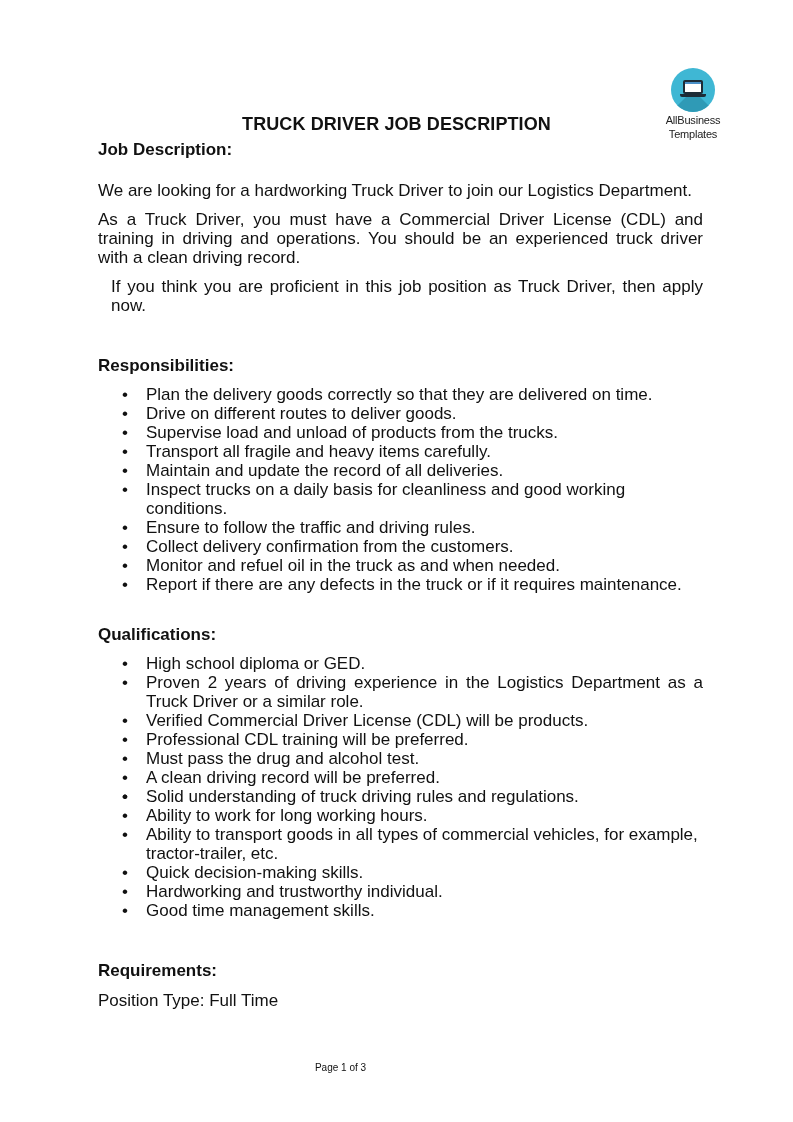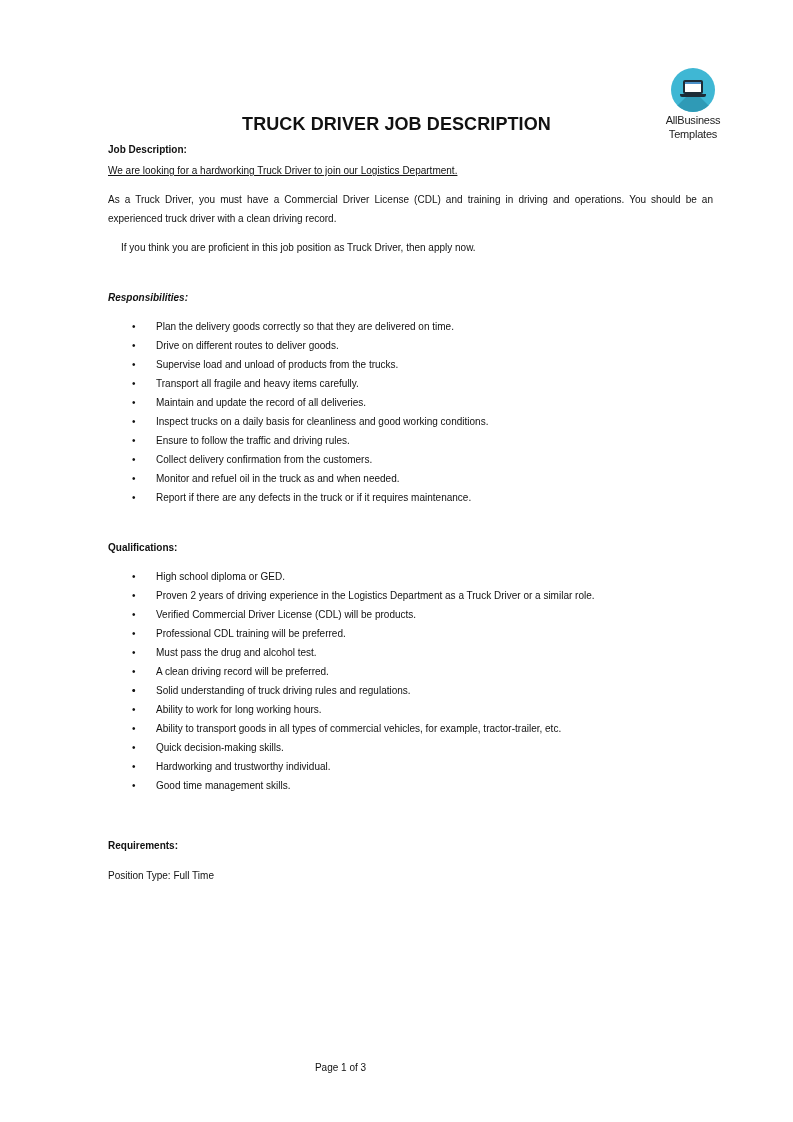--- a/index.html
+++ b/index.html
@@ -14,21 +14,21 @@
   .logo-circle { width: 44px; height: 44px; margin: 0 auto; border-radius: 50%; background: #3fb7d4; position: relative; overflow: hidden; }
   .logo-circle .shadow { position: absolute; left: 22px; top: 22px; width: 40px; height: 40px; background: #2f9ab6; transform: rotate(45deg); transform-origin: 0 0; }
   .laptop-screen { position: absolute; left: 12px; top: 12px; width: 20px; height: 14px; background: #1d2b36; border-radius: 2px; }
   .laptop-screen .inner { position: absolute; left: 2px; top: 2px; width: 16px; height: 10px; background: #ffffff; }
   .laptop-screen .inner .bar { position: absolute; left: 0; top: 0; width: 16px; height: 2px; background: #4a90c8; }
   .laptop-base { position: absolute; left: 9px; top: 26px; width: 26px; height: 3px; background: #1d2b36; border-radius: 0 0 2px 2px; }
   .logo-text { font-size: 11px; line-height: 12px; color: #222; margin-top: 2px; letter-spacing: -0.2px; }
 
   .title { position: absolute; left: 0; width: 793px; top: 114px; text-align: center; font-size: 18px; font-weight: bold; color: #111; letter-spacing: 0.1px; }
 
-  .content { position: absolute; left: 108px; top: 140px; width: 605px; font-size: 10px; line-height: 19px; }
+  .content { position: absolute; left: 98px; top: 140px; width: 605px; font-size: 17px; line-height: 19px; }
   .heading { font-weight: bold; margin: 0; }
   .para { margin: 0; text-align: justify; }
   .ul { list-style: none; margin: 0; padding: 0; }
   .ul li { position: relative; padding-left: 48px; margin: 0; }
   .ul li .bullet { position: absolute; left: 24px; top: 0; }
 
   .footer { position: absolute; left: 0; width: 681px; top: 1062px; text-align: center; font-size: 10px; color: #111; }
 </style>
 </head>
 <body>
@@ -48,25 +48,25 @@
     <div class="logo-text">AllBusiness</div>
     <div class="logo-text">Templates</div>
   </div>
 
   <div class="title">TRUCK DRIVER JOB DESCRIPTION</div>
 
   <div class="content">
 
     <p class="heading" style="margin-top:0;">Job Description:</p>
 
-    <p class="para" style="margin-top:2px;text-decoration:underline;">We are looking for a hardworking Truck Driver to join our Logistics Department.</p>
+    <p class="para" style="margin-top:22px;">We are looking for a hardworking Truck Driver to join our Logistics Department.</p>
     <p class="para" style="margin-top:10px;">As a Truck Driver, you must have a Commercial Driver License (CDL) and training in driving and operations. You should be an experienced truck driver with a clean driving record.</p>
     <p class="para" style="margin-top:10px;margin-left:13px;">If you think you are proficient in this job position as Truck Driver, then apply now.</p>
 
-    <p class="heading" style="margin-top:31px;font-style:italic;">Responsibilities:</p>
+    <p class="heading" style="margin-top:41px;">Responsibilities:</p>
 
     <ul class="ul" style="margin-top:10px;">
       <li><span class="bullet">•</span><span>Plan the delivery goods correctly so that they are delivered on time.</span></li>
       <li><span class="bullet">•</span><span>Drive on different routes to deliver goods.</span></li>
       <li><span class="bullet">•</span><span>Supervise load and unload of products from the trucks.</span></li>
       <li><span class="bullet">•</span><span>Transport all fragile and heavy items carefully.</span></li>
       <li><span class="bullet">•</span><span>Maintain and update the record of all deliveries.</span></li>
       <li><span class="bullet">•</span><span>Inspect trucks on a daily basis for cleanliness and good working conditions.</span></li>
       <li><span class="bullet">•</span><span>Ensure to follow the traffic and driving rules.</span></li>
       <li><span class="bullet">•</span><span>Collect delivery confirmation from the customers.</span></li>

